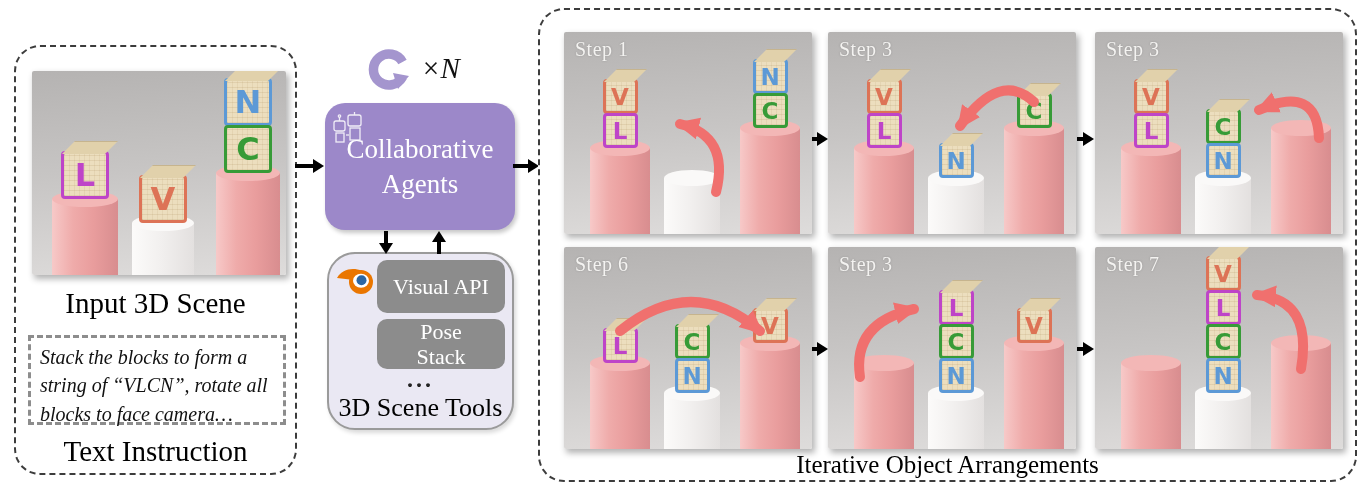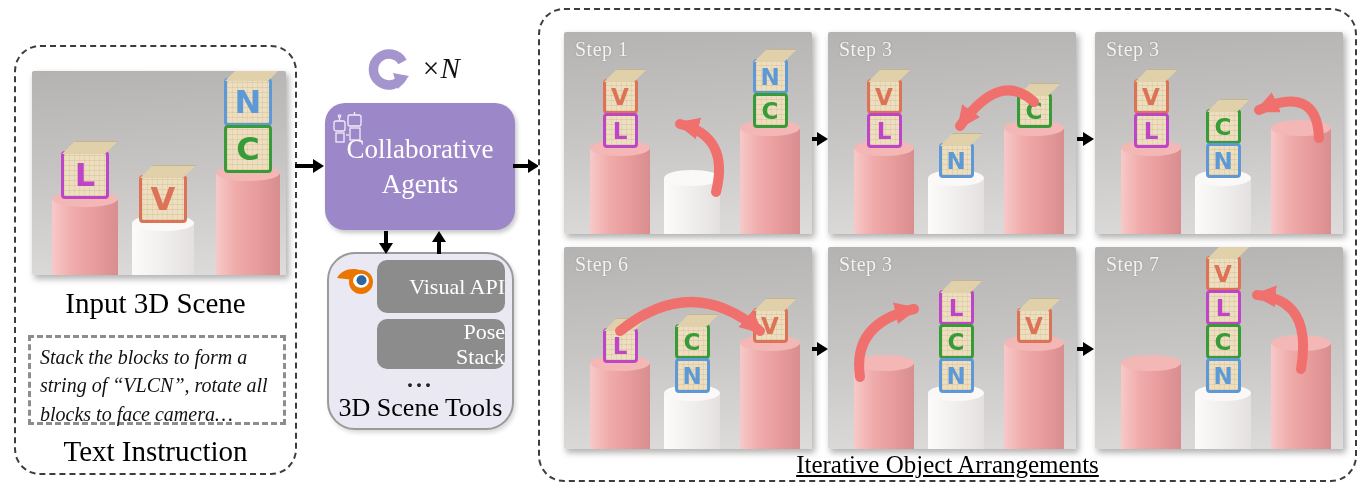--- a/index.html
+++ b/index.html
@@ -75,21 +75,21 @@
   .loop-icon{position:absolute;left:366px;top:47px;}
   .xn{position:absolute;left:421px;top:52px;font-size:29px;font-style:italic;color:#111;
       font-family:"Liberation Serif",serif;}
 
   .tools-box{position:absolute;left:327px;top:252px;width:187px;height:178px;border-radius:28px;
              background:#EAE8F3;border:2px solid #9a9a9a;box-sizing:border-box;
              box-shadow:2px 3px 4px rgba(0,0,0,.15);}
   .blender-icon{position:absolute;left:6px;top:9px;}
   .chip{position:absolute;background:#8C8C8C;border-radius:10px;color:#fff;text-align:center;
         font-family:"Liberation Serif",serif;font-size:22px;line-height:1.15;
-        display:flex;flex-direction:column;justify-content:center;align-items:flex-end;}
+        display:flex;flex-direction:column;justify-content:center;}
   .chip1{left:48px;top:6px;width:128px;height:53px;}
   .chip2{left:48px;top:65px;width:128px;height:50px;}
   .tool-dots{position:absolute;left:0;right:0;top:112px;text-align:center;font-weight:bold;
              font-size:24px;letter-spacing:3px;color:#222;}
   .tools-caption{position:absolute;left:0;right:0;top:139px;text-align:center;font-size:26px;color:#000;
                  font-family:"Liberation Serif",serif;}
 
   
   .harrow{position:absolute;height:4px;background:#000;}
   .harrow::after{content:'';position:absolute;left:100%;top:50%;transform:translateY(-50%);
@@ -296,16 +296,16 @@
         <path d="M 206 122 Q 218 52 162 48" fill="none" stroke="#F0706E" stroke-width="10" stroke-linecap="round" marker-end="url(#ra)"></path>
       </svg>
       <div class="step-label">Step 7</div>
     </div>
 
     <div class="harrow" style="left:272px;top:127px;width:5px;"></div>
     <div class="harrow" style="left:537px;top:127px;width:6px;"></div>
     <div class="harrow" style="left:272px;top:337px;width:5px;"></div>
     <div class="harrow" style="left:537px;top:337px;width:6px;"></div>
 
-    <div class="caption" style="top:441px;font-size:25px;text-decoration:underline;">Iterative Object Arrangements</div>
+    <div class="caption" style="top:441px;font-size:25px;">Iterative Object Arrangements</div>
   </div>
 
 </div>
 
 </body></html>

